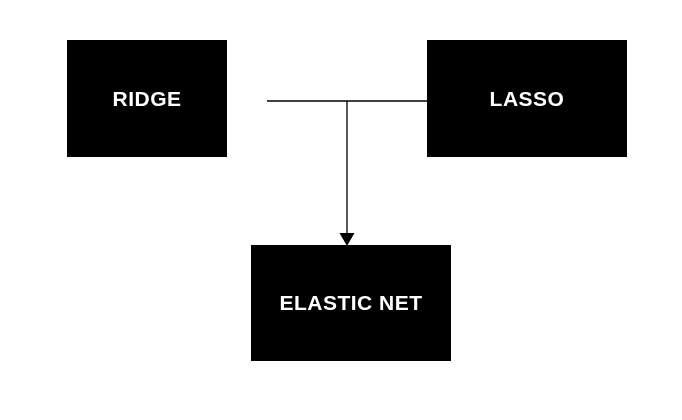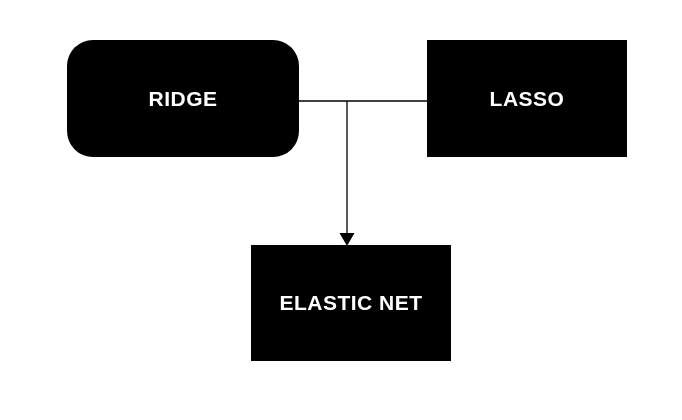--- a/index.html
+++ b/index.html
@@ -20,21 +20,21 @@
     background: #000000;
     color: #ffffff;
     display: flex;
     align-items: center;
     justify-content: center;
     font-size: 21px;
     font-weight: bold;
     letter-spacing: 0.5px;
     text-align: center;
   }
-  .node-ridge   { left: 67px;  top: 40px;  width: 232px; height: 117px; border-radius: 26px; }
+  .node-ridge   { left: 67px;  top: 40px;  width: 160px; height: 117px; }
   .node-lasso   { left: 427px; top: 40px;  width: 200px; height: 117px; }
   .node-elastic { left: 251px; top: 245px; width: 200px; height: 116px; }
   .connector-layer {
     position: absolute;
     left: 0;
     top: 0;
     width: 682px;
     height: 420px;
     pointer-events: none;
   }

